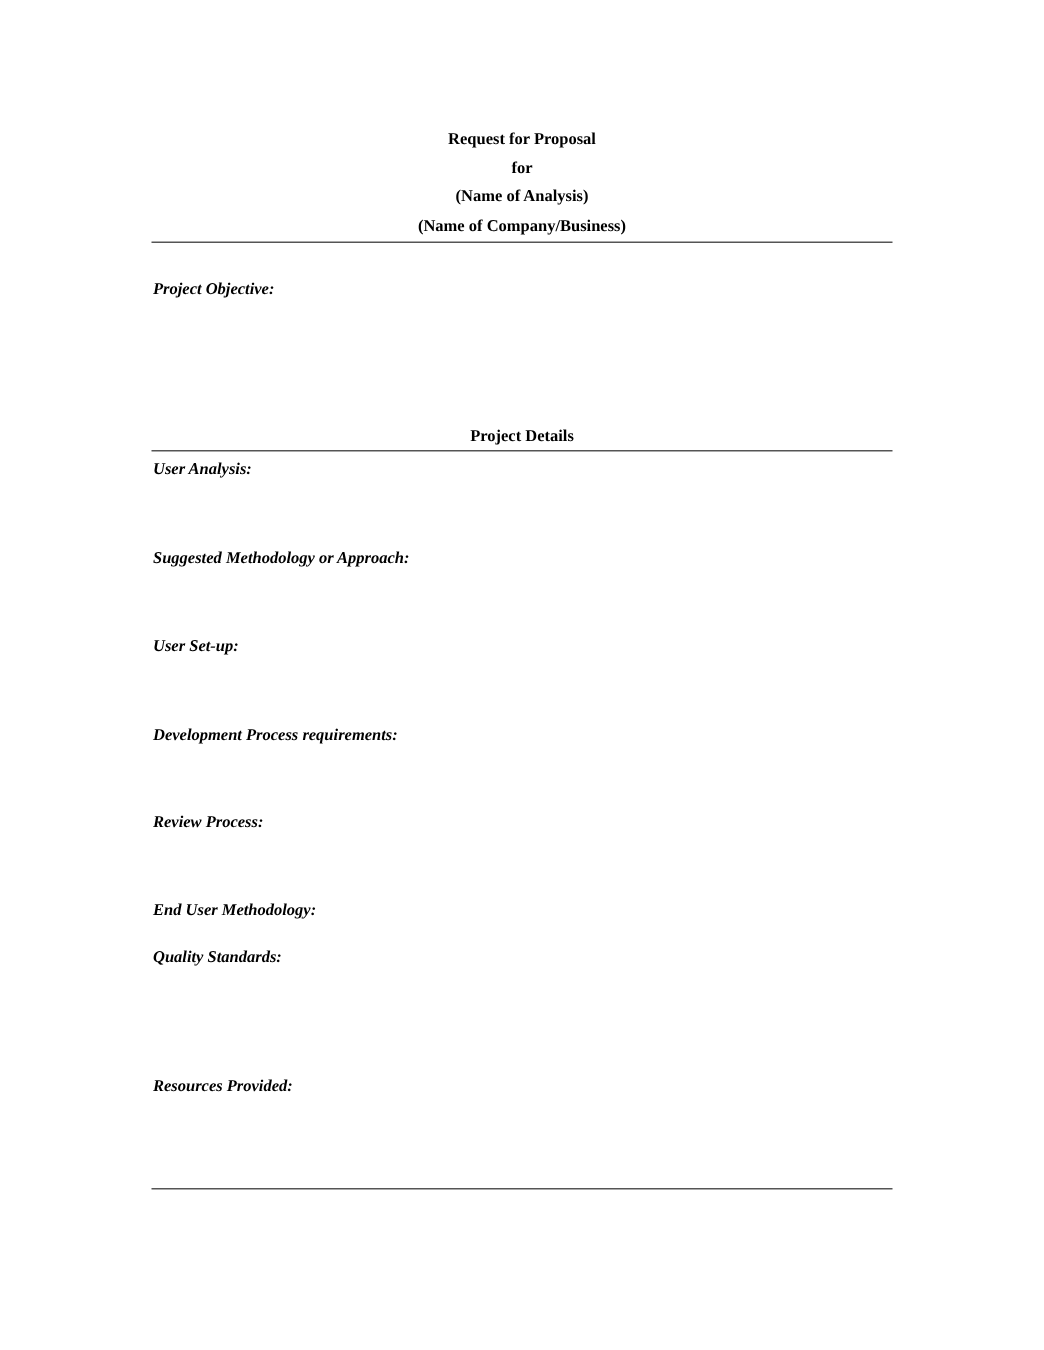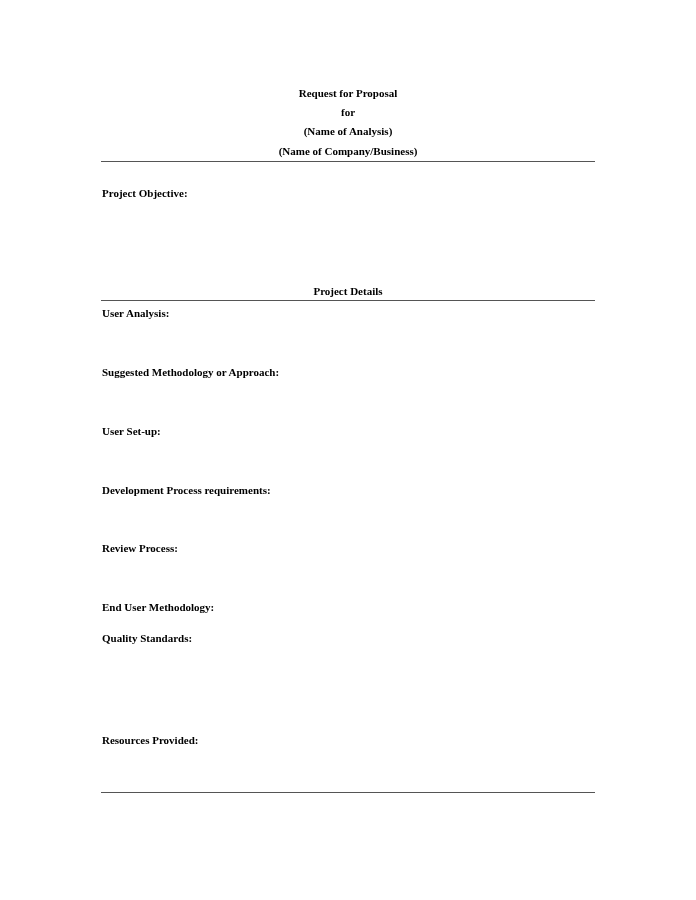--- a/index.html
+++ b/index.html
@@ -1,19 +1,19 @@
 <!DOCTYPE html>
 <html><head>
 <meta charset="utf-8">
 <style>
   html,body{margin:0;padding:0;background:#fff;}
   body{width:696px;height:900px;position:relative;overflow:hidden;font-family:"Liberation Serif","DejaVu Serif",serif;color:#000;}
   .t{position:absolute;font-weight:bold;font-size:11px;line-height:20px;white-space:nowrap;}
   .c{left:101px;width:494px;text-align:center;}
-  .l{left:102px;}
+  .l{left:102px;font-style:italic;}
   .rule{position:absolute;left:101px;width:494px;height:0;border-top:1.5px solid #555;}
 </style>
 </head>
 <body>
 
 <div>
   <div class="t c" style="top:83px">Request for Proposal</div>
   <div class="t c" style="top:102px">for</div>
   <div class="t c" style="top:121px">(Name of Analysis)</div>
   <div class="t c" style="top:141px">(Name of Company/Business)</div>
@@ -24,16 +24,16 @@
   <div class="t c" style="top:281px">Project Details</div>
   <div class="rule" style="top:300px"></div>
 
   <div class="t l" style="top:303px">User Analysis:</div>
   <div class="t l" style="top:362px">Suggested Methodology or Approach:</div>
   <div class="t l" style="top:421px">User Set-up:</div>
   <div class="t l" style="top:480px">Development Process requirements:</div>
   <div class="t l" style="top:538px">Review Process:</div>
   <div class="t l" style="top:597px">End User Methodology:</div>
   <div class="t l" style="top:628px">Quality Standards:</div>
-  <div class="t l" style="top:730px">Resources Provided:</div>
+  <div class="t l" style="top:714px">Resources Provided:</div>
 
   <div class="rule" style="top:792px"></div>
 </div>
 
 </body></html>

